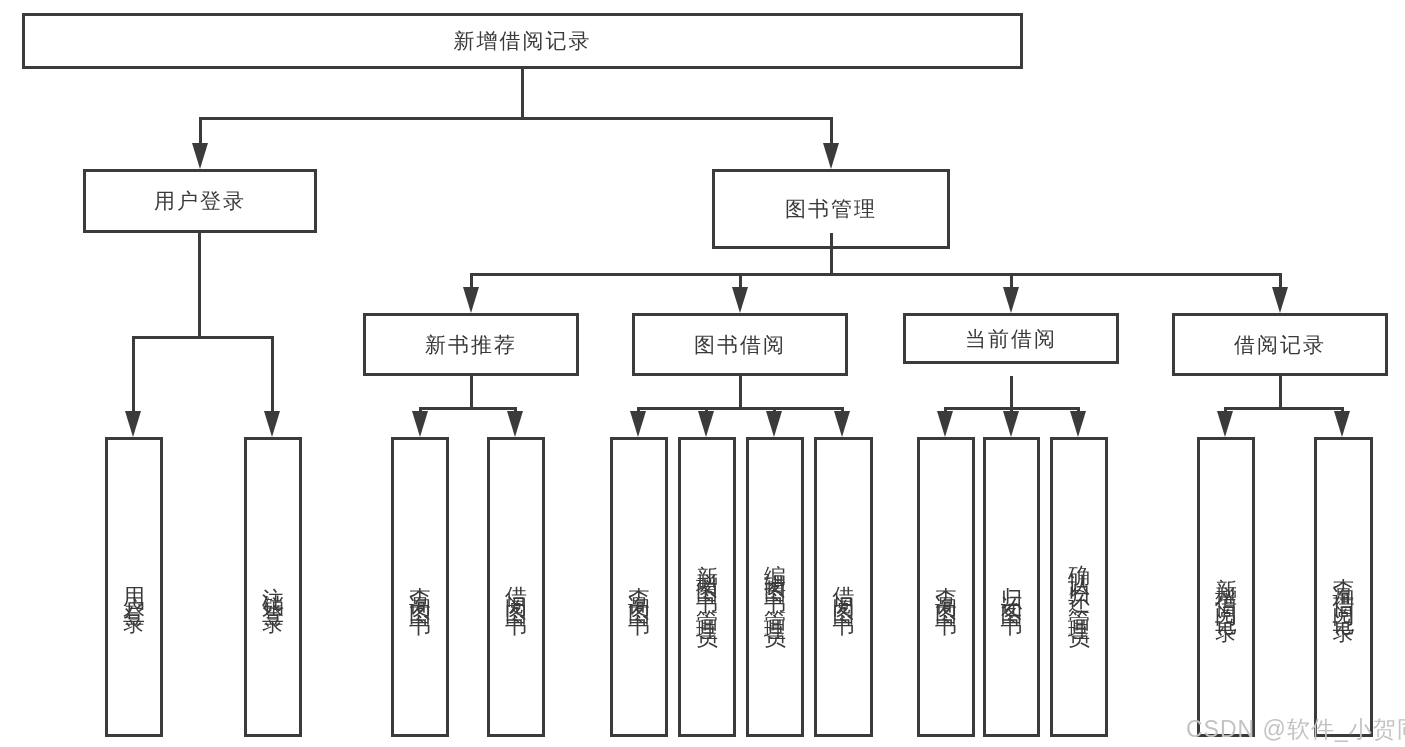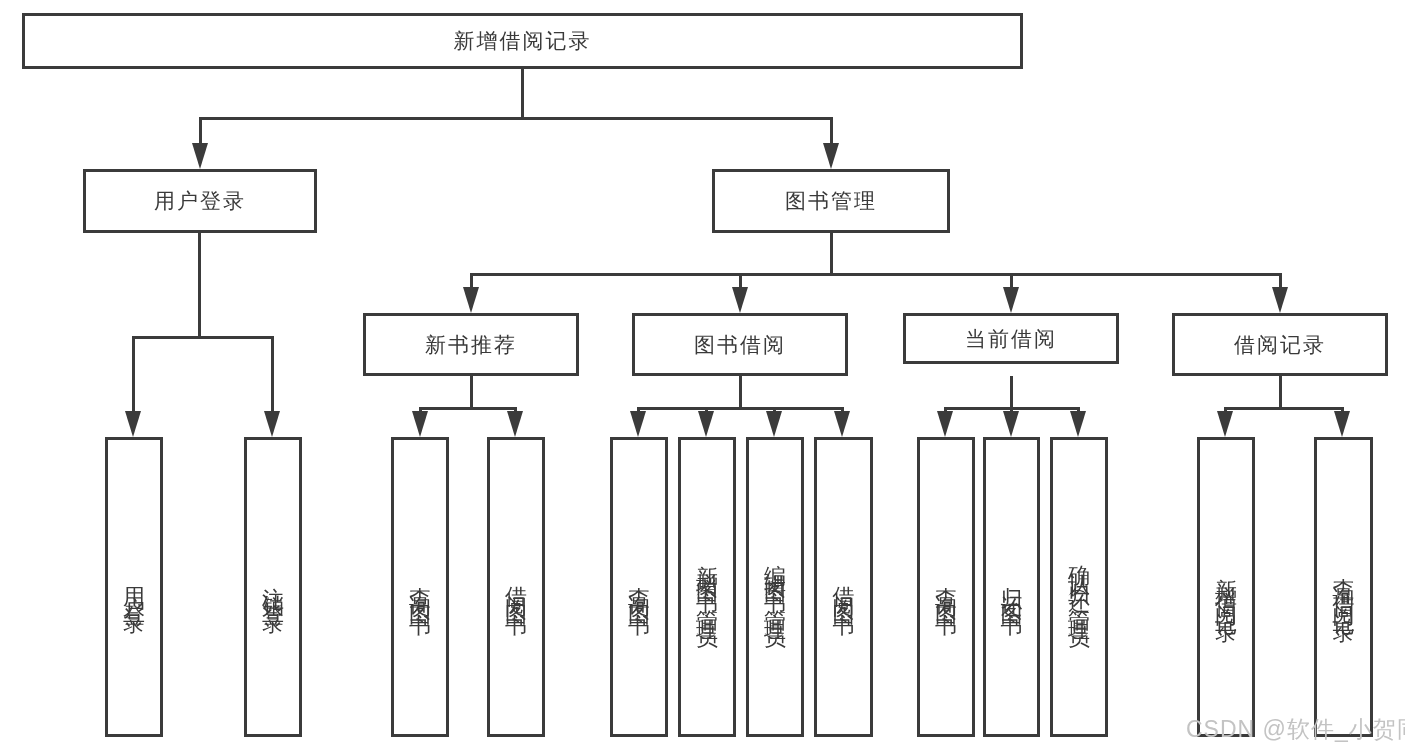--- a/index.html
+++ b/index.html
@@ -57,21 +57,21 @@
 
 <div class="canvas">
 
   <div class="node" style="left:22px;top:13px;width:1001px;height:56px;">
     <span class="h-label">新增借阅记录</span>
   </div>
 
   <div class="node" style="left:83px;top:169px;width:234px;height:64px;">
     <span class="h-label">用户登录</span>
   </div>
-  <div class="node" style="left:712px;top:169px;width:238px;height:64px;font-family:Liberation Serif, serif;">
+  <div class="node" style="left:712px;top:169px;width:238px;height:80px;font-family:Liberation Serif, serif;">
     <span class="h-label">图书管理</span>
   </div>
 
   <div class="node" style="left:363px;top:313px;width:216px;height:63px;">
     <span class="h-label">新书推荐</span>
   </div>
   <div class="node" style="left:632px;top:313px;width:216px;height:63px;">
     <span class="h-label">图书借阅</span>
   </div>
   <div class="node" style="left:903px;top:313px;width:216px;height:51px;">

